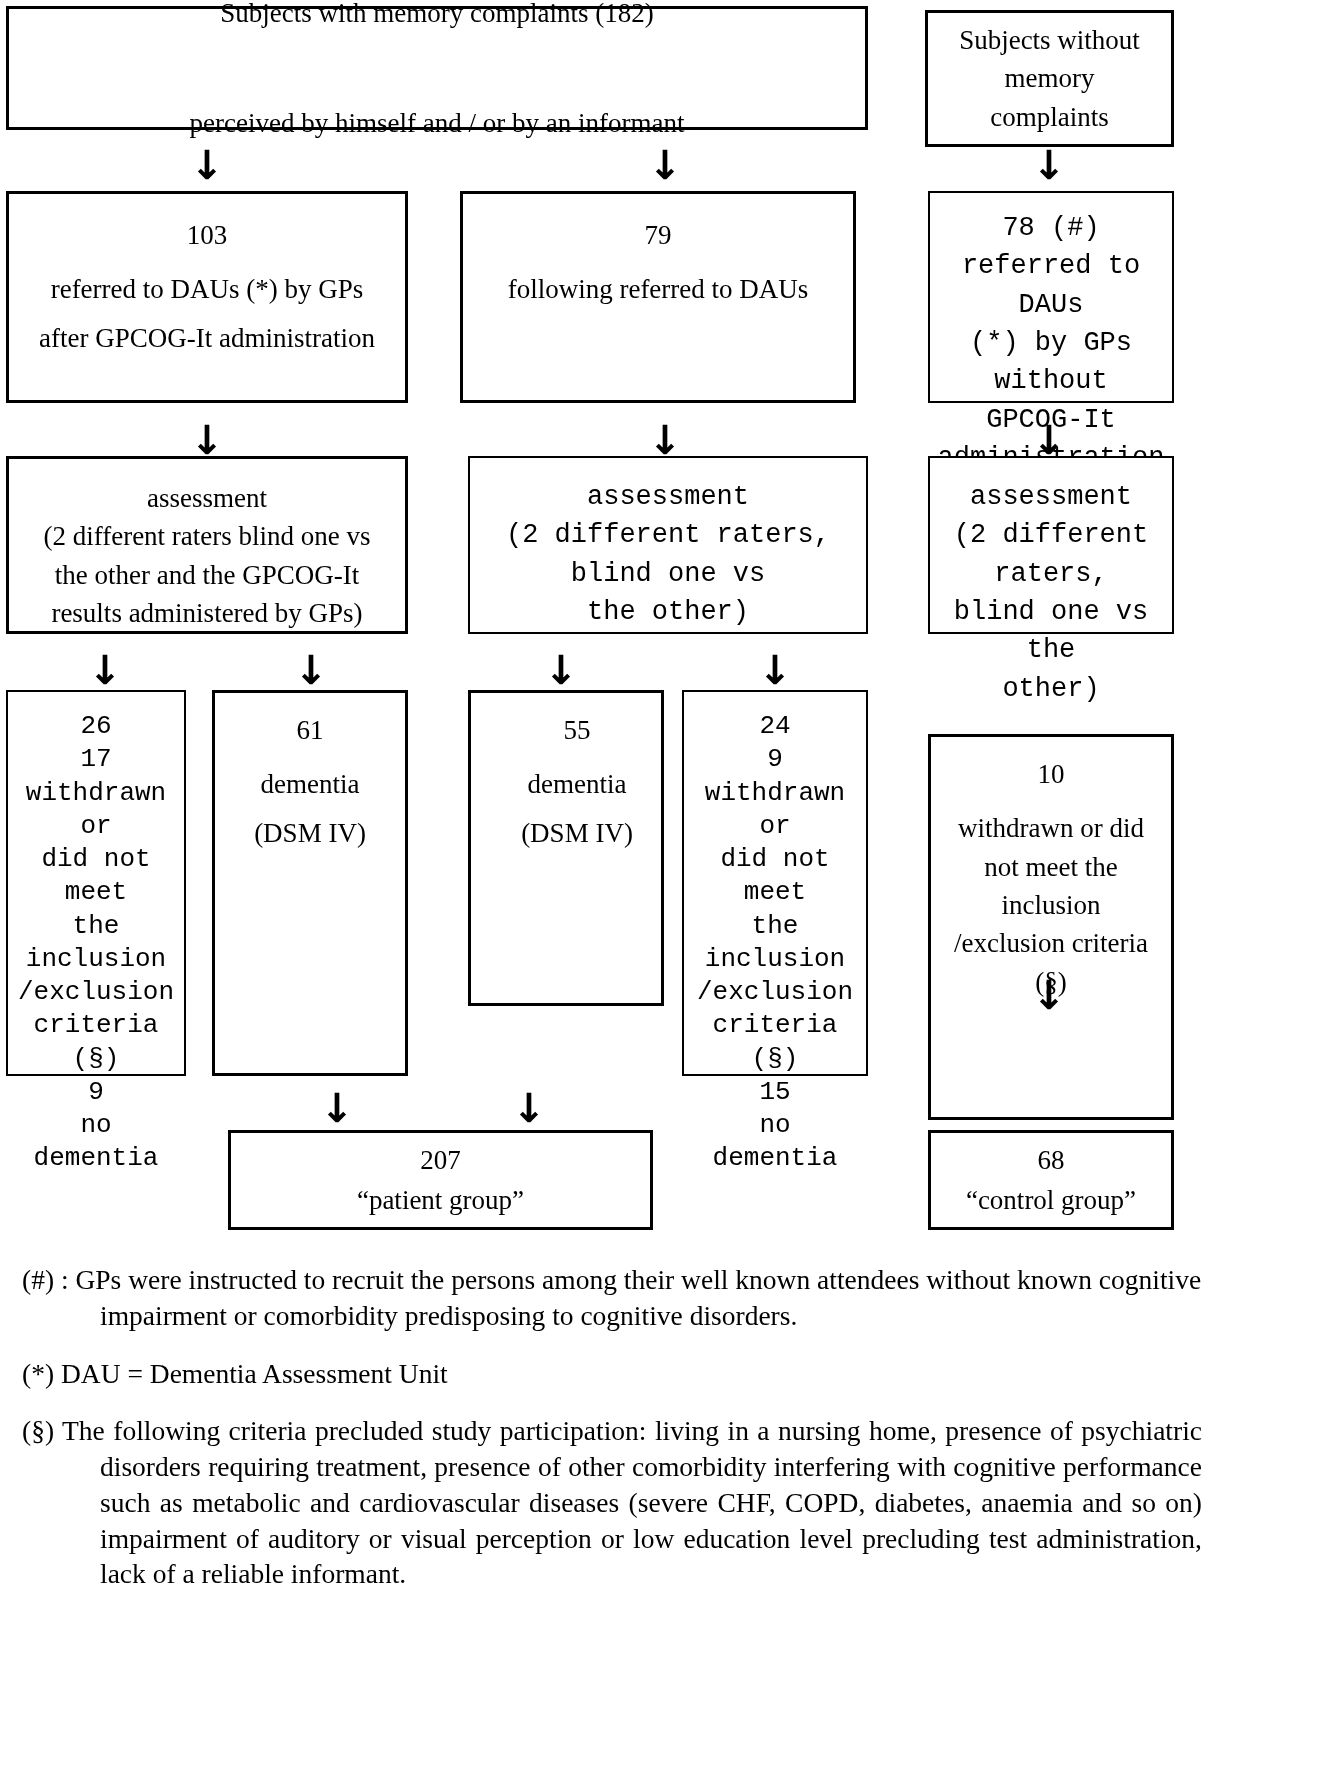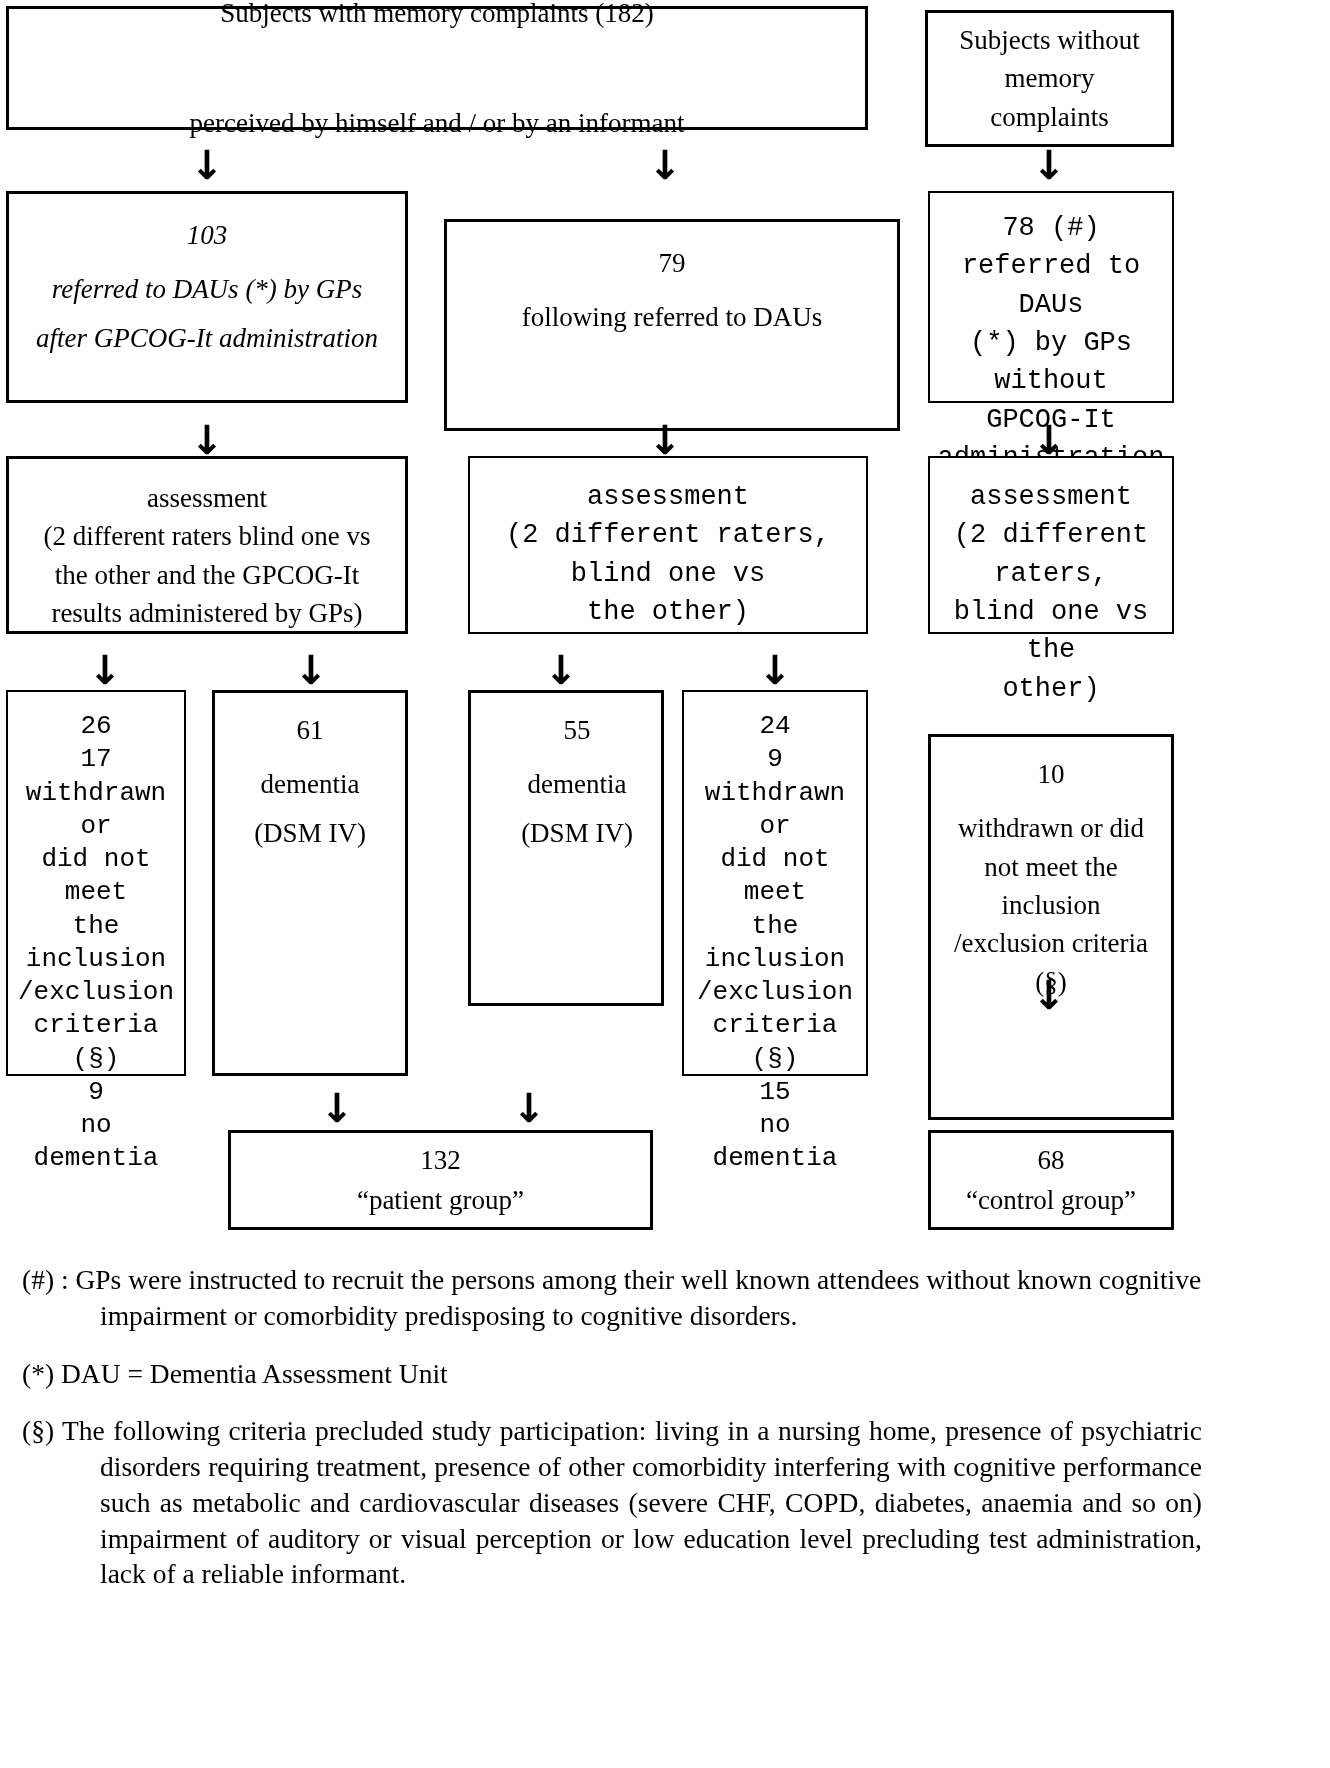--- a/index.html
+++ b/index.html
@@ -90,29 +90,29 @@
   <div class="box center" style="left:925px; top:10px; width:249px; height:137px;">
     <span class="ln">Subjects without</span>
     <span class="ln">memory</span>
     <span class="ln">complaints</span>
   </div>
 
   <div class="arrow" style="left:190px; top:145px;">↓</div>
   <div class="arrow" style="left:648px; top:145px;">↓</div>
   <div class="arrow" style="left:1032px; top:145px;">↓</div>
 
-  <div class="box" style="left:6px; top:191px; width:402px; height:212px; padding-top:22px;font-style:italic;">
+  <div class="box" style="left:6px; top:191px; width:402px; height:212px; padding-top:22px;">
     <span class="ln">103</span>
     <span class="gap"></span>
     <span class="ln">referred to DAUs (*) by GPs</span>
     <span class="gap-sm"></span>
     <span class="ln">after GPCOG-It administration</span>
   </div>
 
-  <div class="box" style="left:444px; top:191px; width:456px; height:212px; padding-top:22px;margin-top:28px;">
+  <div class="box" style="left:460px; top:191px; width:396px; height:212px; padding-top:22px;">
     <span class="ln">79</span>
     <span class="gap"></span>
     <span class="ln">following referred to DAUs</span>
   </div>
 
   <div class="box thin" style="left:928px; top:191px; width:246px; height:212px; padding-top:16px;">
     <span class="ln">78 (#)</span>
     <span class="gap-sm"></span>
     <span class="ln">referred to DAUs</span>
     <span class="ln">(*) by GPs without</span>
@@ -206,21 +206,21 @@
     <span class="ln">/exclusion criteria</span>
     <span class="ln">(§)</span>
   </div>
 
   <div class="arrow" style="left:1032px; top:975px;">↓</div>
 
   <div class="arrow" style="left:320px; top:1088px;">↓</div>
   <div class="arrow" style="left:512px; top:1088px;">↓</div>
 
   <div class="box center" style="left:228px; top:1130px; width:425px; height:100px;">
-    <span class="ln">132</span>
+    <span class="ln">207</span>
     <span class="gap-sm"></span>
     <span class="ln">“patient group”</span>
   </div>
 
   <div class="box center" style="left:928px; top:1130px; width:246px; height:100px;">
     <span class="ln">68</span>
     <span class="gap-sm"></span>
     <span class="ln">“control group”</span>
   </div>
 

